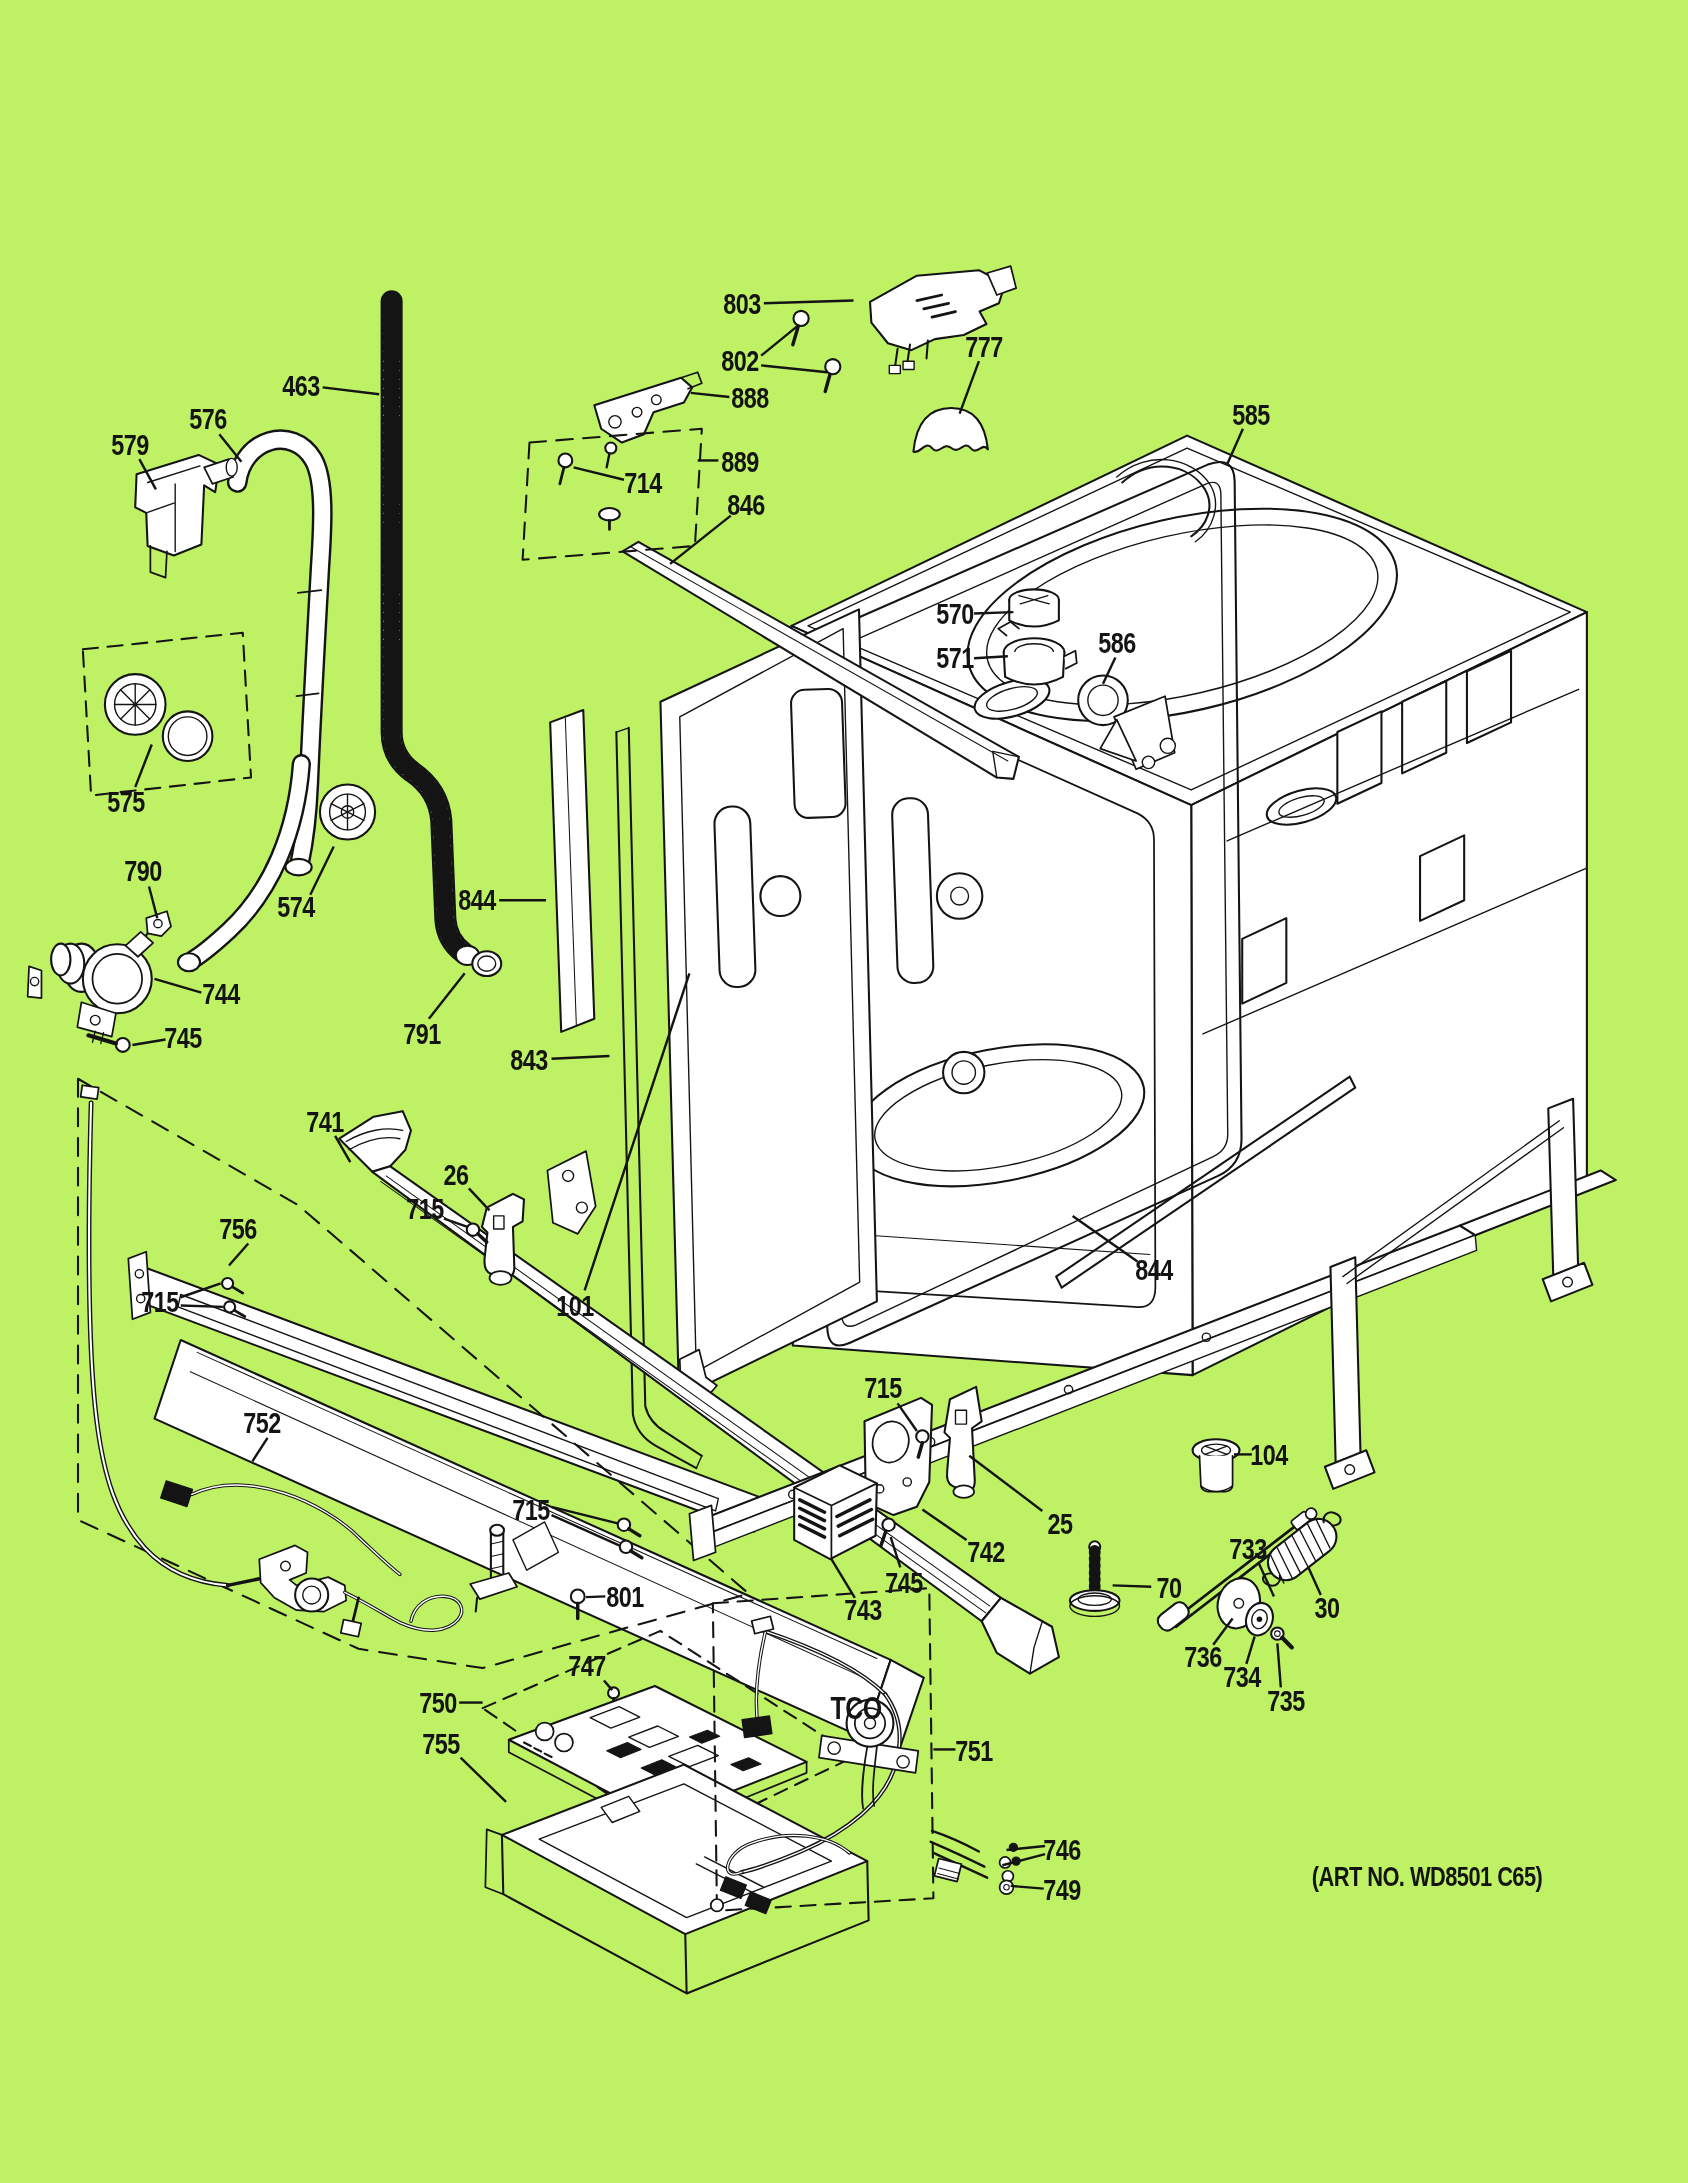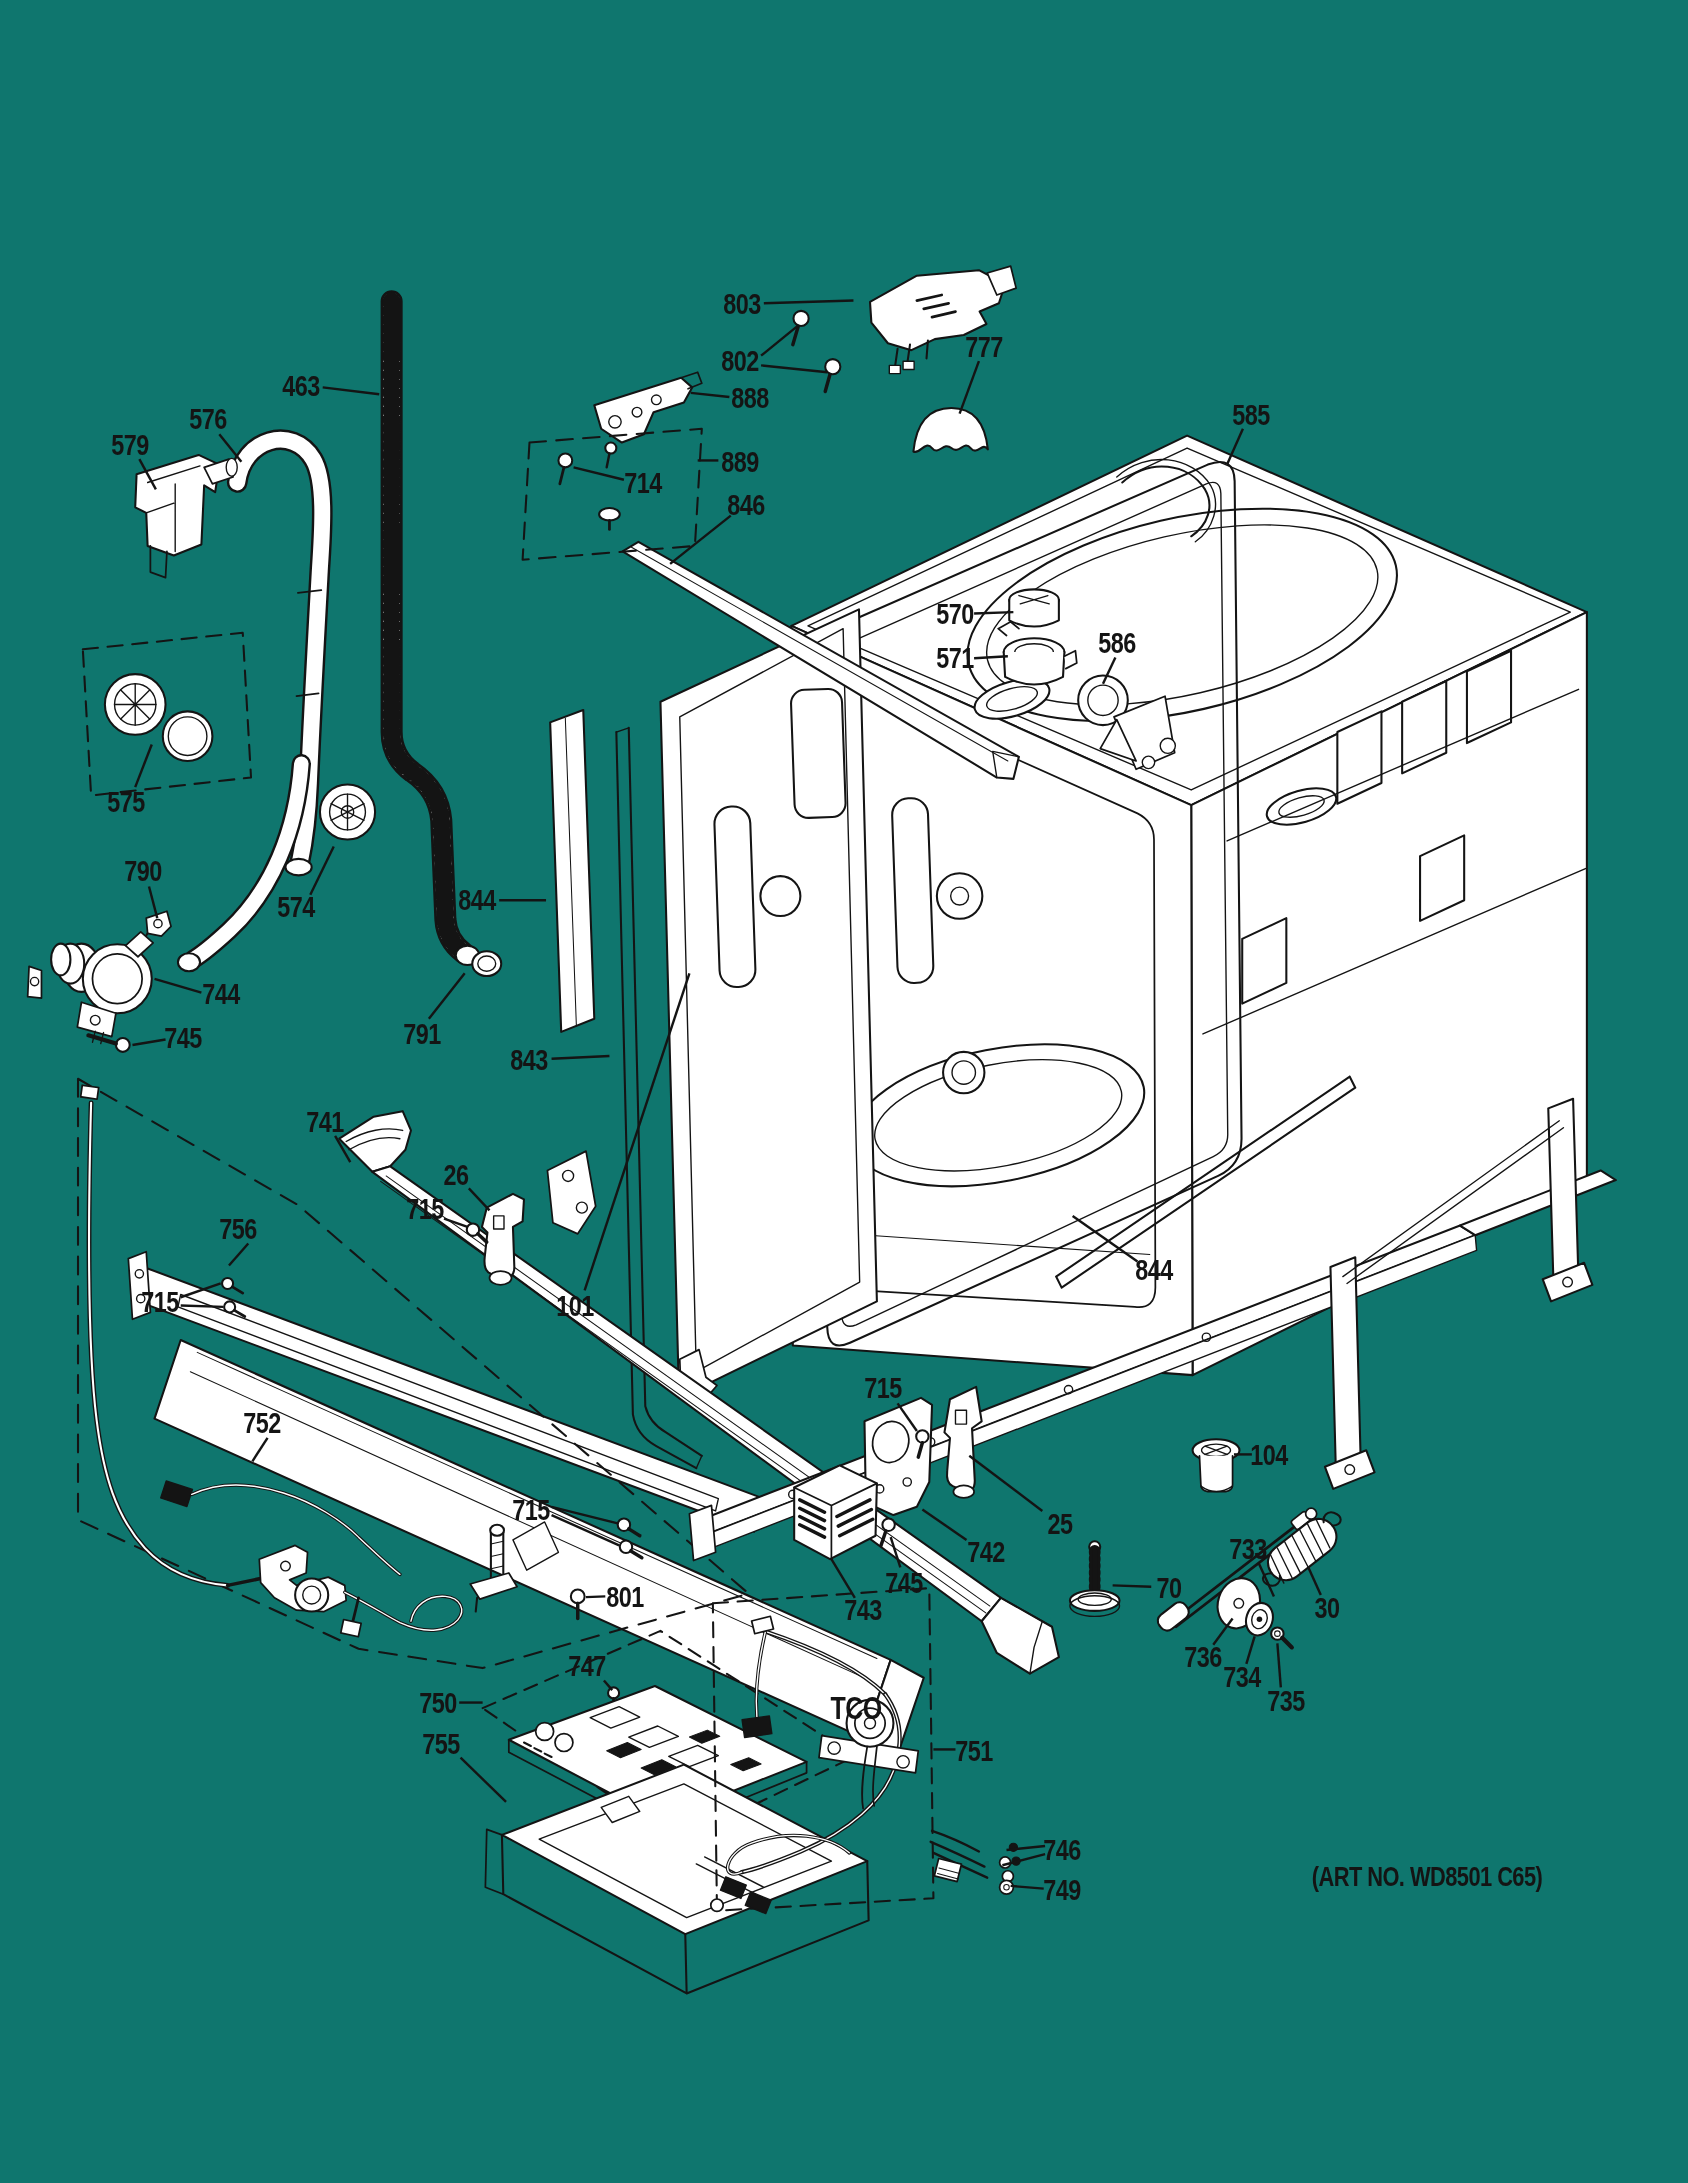--- a/index.html
+++ b/index.html
@@ -1,16 +1,16 @@
 <!DOCTYPE html>
 <html style="font-size:11px"><head>
 <meta charset="utf-8">
 <style>
   html,body{margin:0;padding:0;background:#fff;}
-  .stage{position:relative;width:1689px;height:2183px;background:#0f766e;overflow:hidden;
+  .stage{position:relative;width:1689px;height:2183px;background:#bef264;overflow:hidden;
          font-family:"Liberation Sans",sans-serif;}
   .art{position:absolute;left:0;top:0;width:1689px;height:2183px;}
   .labels{position:absolute;left:0;top:0;width:100%;height:100%;}
   .part-label{position:absolute;transform:translate(-50%,-50%) scaleX(.78);
               transform-origin:center;font-weight:700;font-size:30px;color:#141414;
               letter-spacing:-0.7px;white-space:nowrap;line-height:1;}
   .footer-art{left:1427px;top:1877px;font-size:28px;}
   .leader{stroke:#141414;stroke-width:3.5;fill:none;}
 </style>
 </head>

